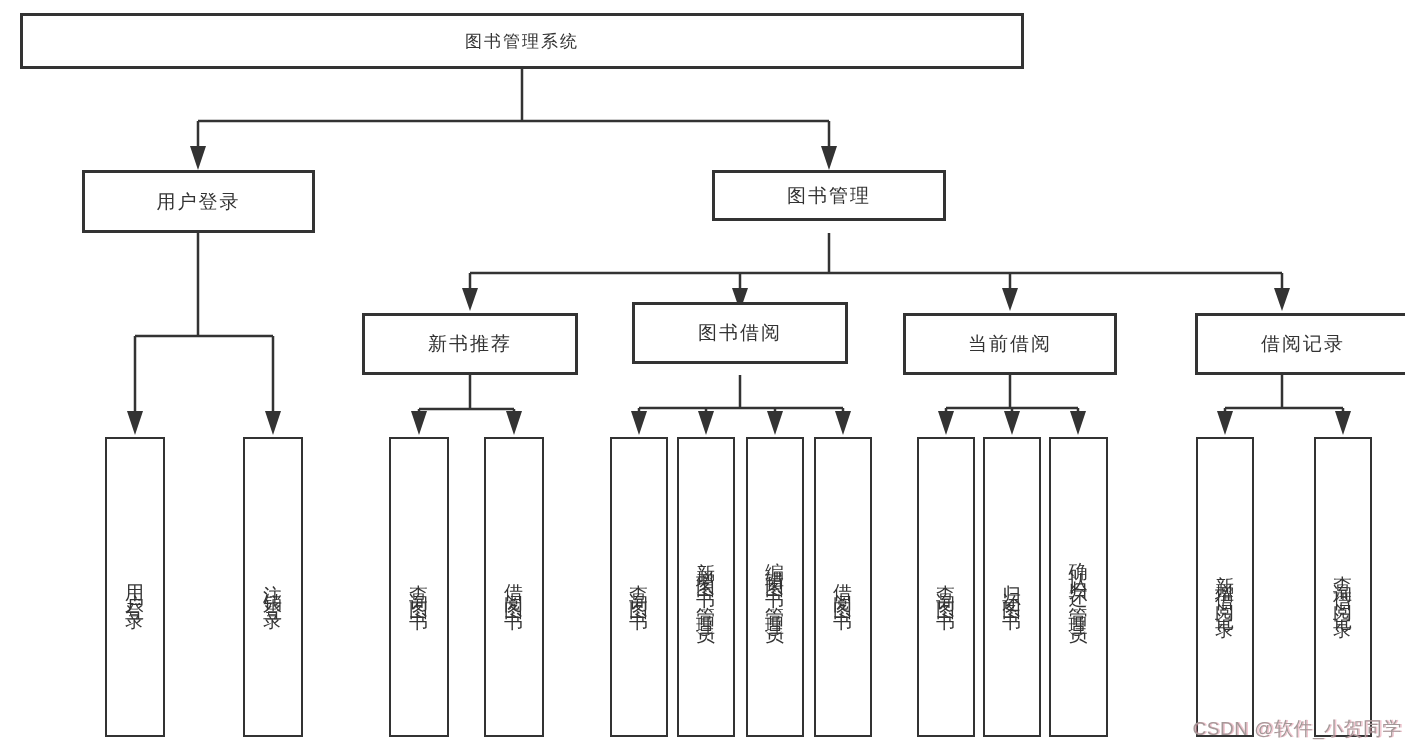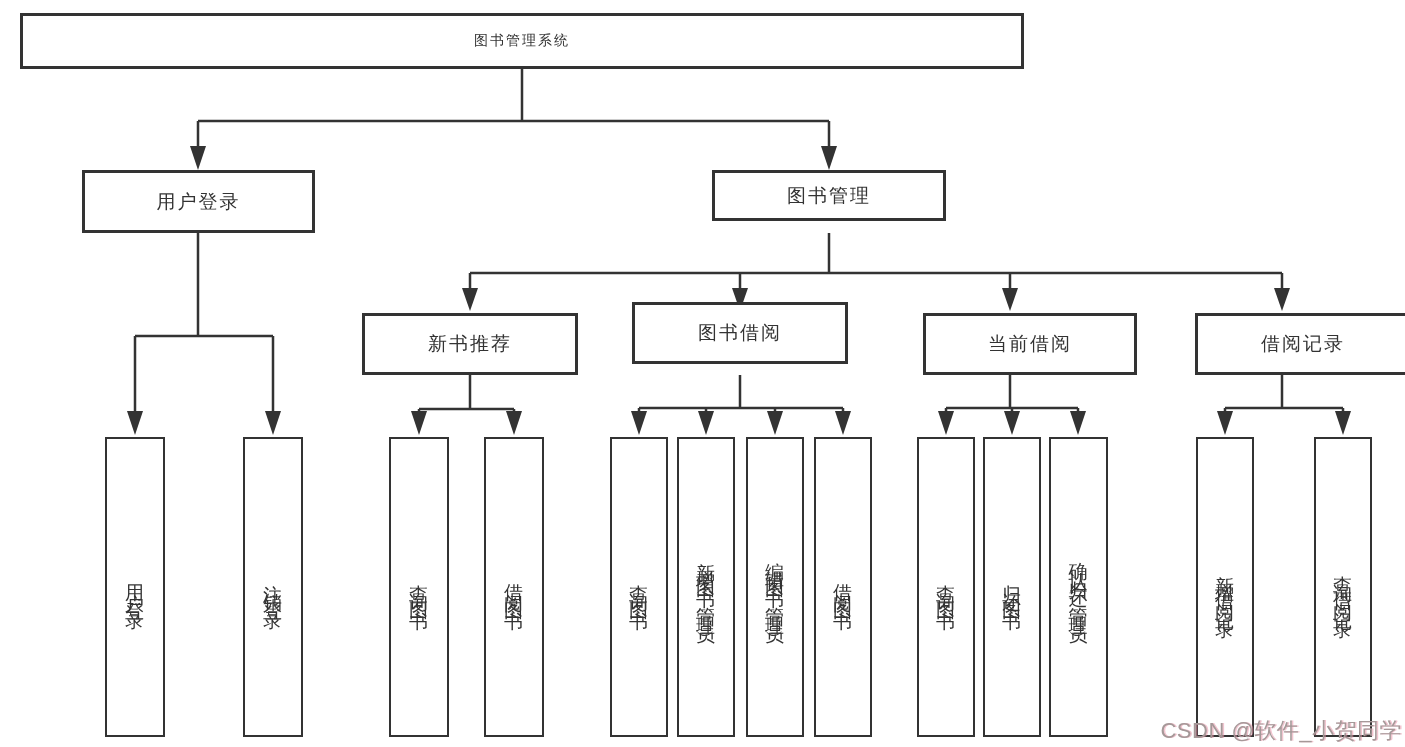--- a/index.html
+++ b/index.html
@@ -26,21 +26,21 @@
     display: flex;
     align-items: center;
     justify-content: center;
   }
   .node span {
     font-size: 19px;
     letter-spacing: 2px;
     color: #333333;
     white-space: nowrap;
   }
-  .node.root span { font-size: 14px; }
+  .node.root span { font-size: 17px; }
   .leaf {
     position: absolute;
     box-sizing: border-box;
     border: 2.5px solid #333333;
     background: #ffffff;
     display: flex;
     align-items: center;
     justify-content: center;
   }
   .leaf span {
@@ -49,21 +49,21 @@
     font-size: 19px;
     letter-spacing: 9px;
     line-height: 1;
     color: #333333;
     white-space: nowrap;
   }
   .watermark {
     position: absolute;
     right: 3px;
     top: 716px;
-    font-size: 22px;
+    font-size: 19px;
     color: #a59898;
     letter-spacing: 0.5px;
     text-shadow: 1.5px 0 0 rgba(232, 148, 168, 0.55);
     white-space: nowrap;
   }
 </style>
 </head>
 <body>
 
 <div class="canvas">
@@ -118,21 +118,21 @@
   <div class="node" style="left:712px; top:170px; width:234px; height:51px;">
     <span>图书管理</span>
   </div>
 
   <div class="node" style="left:362px; top:313px; width:216px; height:62px;">
     <span>新书推荐</span>
   </div>
   <div class="node" style="left:632px; top:302px; width:216px; height:62px;">
     <span>图书借阅</span>
   </div>
-  <div class="node" style="left:903px; top:313px; width:214px; height:62px;margin-left:20px;">
+  <div class="node" style="left:903px; top:313px; width:214px; height:62px;">
     <span>当前借阅</span>
   </div>
   <div class="node" style="left:1174px; top:313px; width:216px; height:62px;margin-left:21px;">
     <span>借阅记录</span>
   </div>
 
   <div class="leaf" style="left:105px; top:437px; width:60px; height:300px;">
     <span>用户登录</span>
   </div>
   <div class="leaf" style="left:243px; top:437px; width:60px; height:300px;">

